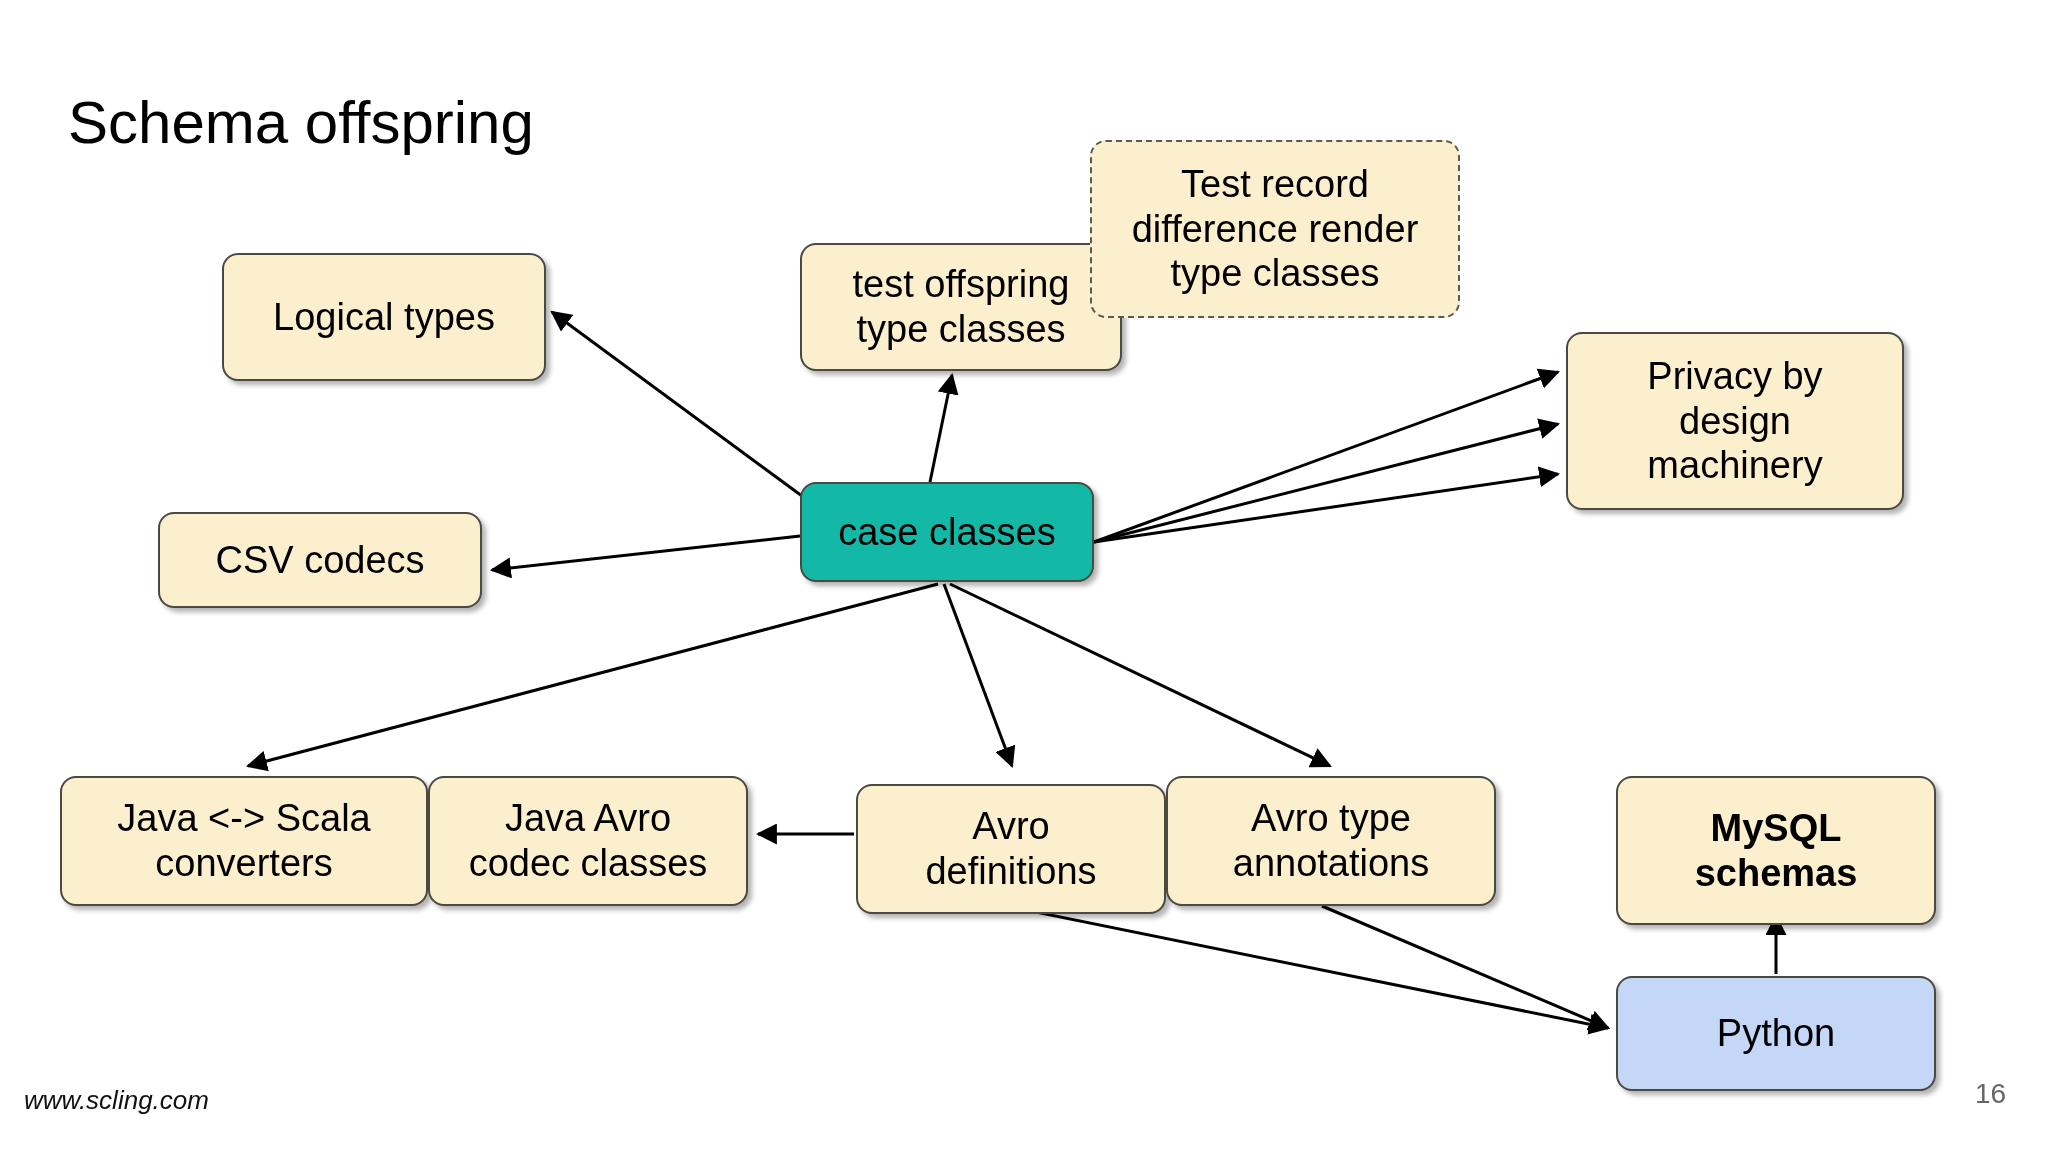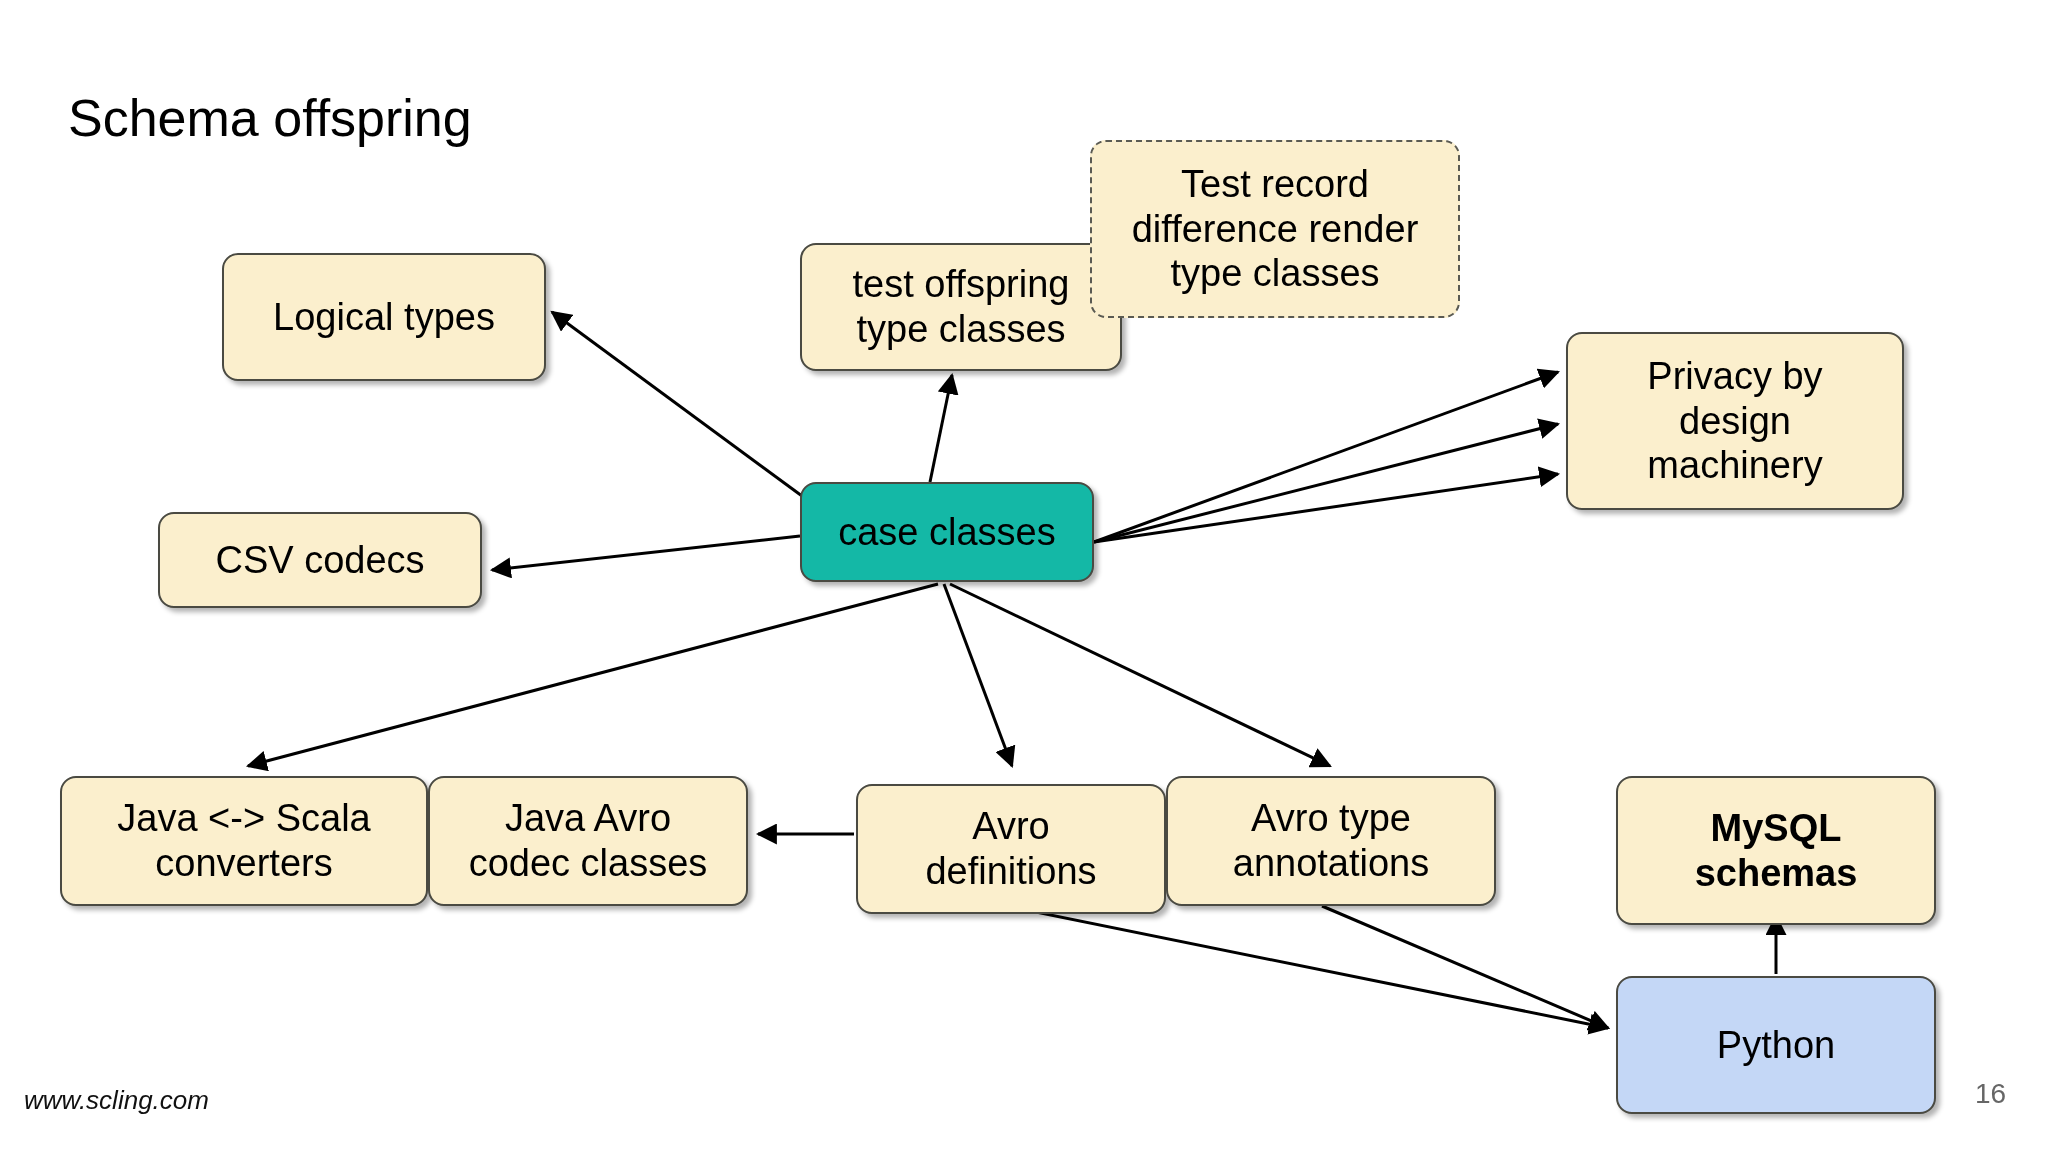--- a/index.html
+++ b/index.html
@@ -19,21 +19,21 @@
     box-shadow:4px 4px 5px rgba(0,0,0,0.30);
     padding:4px 10px;
   }
   .node.cream{background:#fbefcd;}
   .node.slate{background:#14b8a6;}
   .node.blue{background:#c4d7f6;}
   .node.dashed{border-style:dashed;border-color:#5a5a52;box-shadow:none;}
 
   #page-title{
     position:absolute;left:68px;top:88px;
-    font-size:52px;color:#000;letter-spacing:0px;white-space:nowrap;
+    font-size:60px;color:#000;letter-spacing:0px;white-space:nowrap;
   }
   #footer-url{
     position:absolute;left:24px;top:1085px;
     font-size:26px;font-style:italic;color:#111;white-space:nowrap;
   }
   #slide-number{
     position:absolute;left:1975px;top:1078px;
     font-size:28px;color:#666;white-space:nowrap;
   }
 </style>
@@ -104,21 +104,21 @@
 definitions</span>
       </div>
       <div class="node cream" style="left: 1166px; top: 776px; width: 330px; height: 130px;">
         <span style="white-space: pre-line;">Avro type
 annotations</span>
       </div>
       <div class="node cream" style="left: 1616px; top: 776px; width: 320px; height: 149px; font-weight: bold;">
         <span style="white-space: pre-line;">MySQL
 schemas</span>
       </div>
-      <div class="node blue" style="left: 1616px; top: 976px; width: 320px; height: 138px;">
+      <div class="node blue" style="left: 1616px; top: 976px; width: 320px; height: 115px;">
         <span style="white-space: pre-line;">Python</span>
       </div>
     </div>
 
   <div id="footer-url">www.scling.com</div>
   <div id="slide-number">16</div>
 
 </div>
 
 </body></html>

